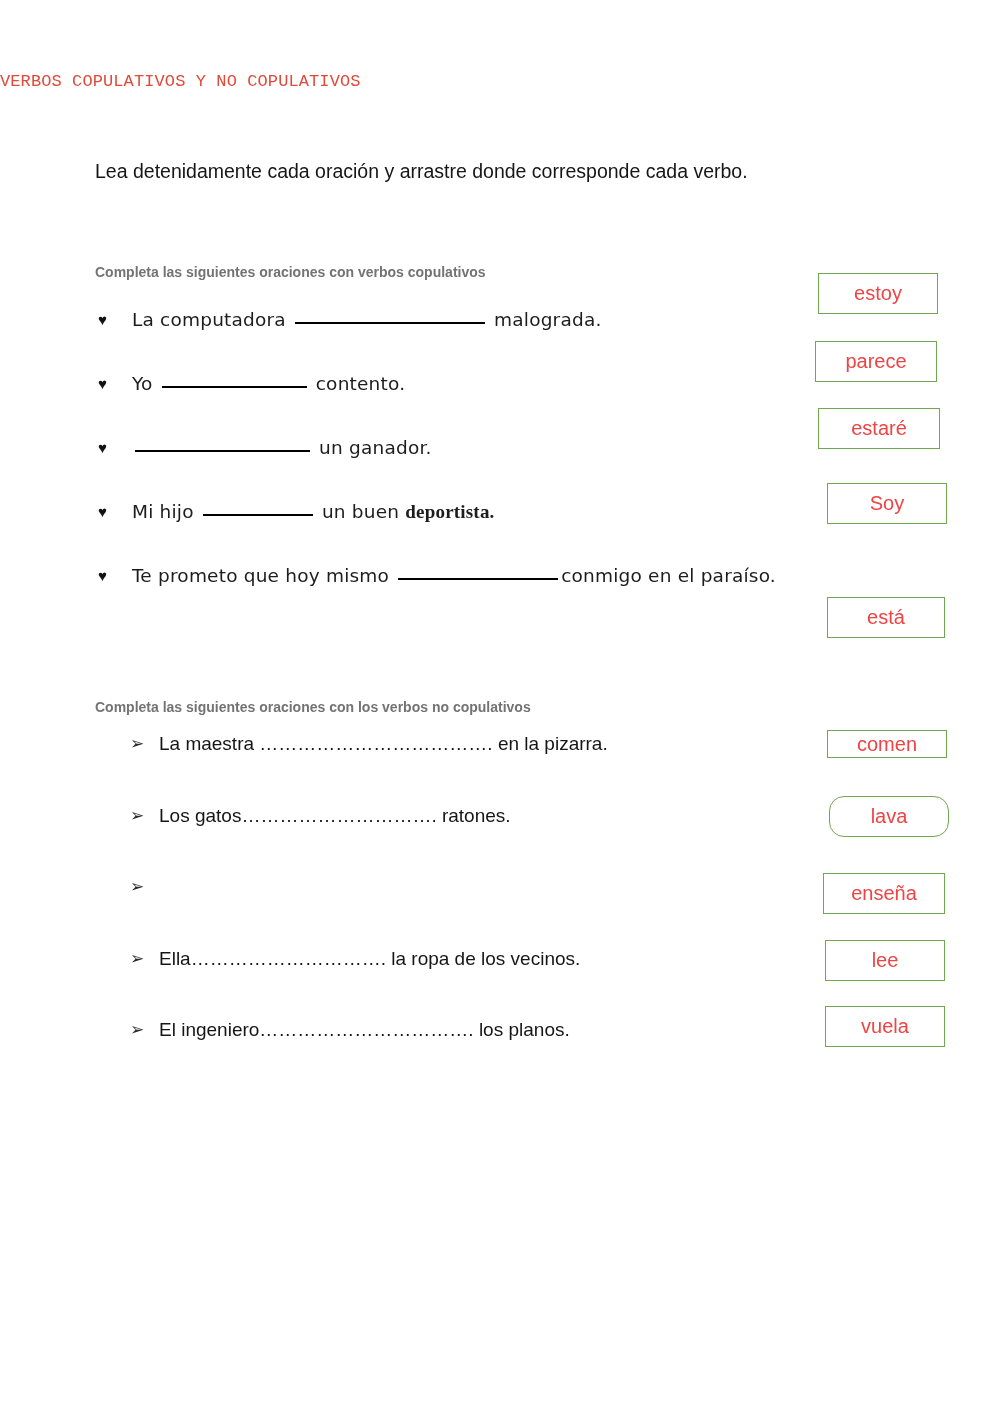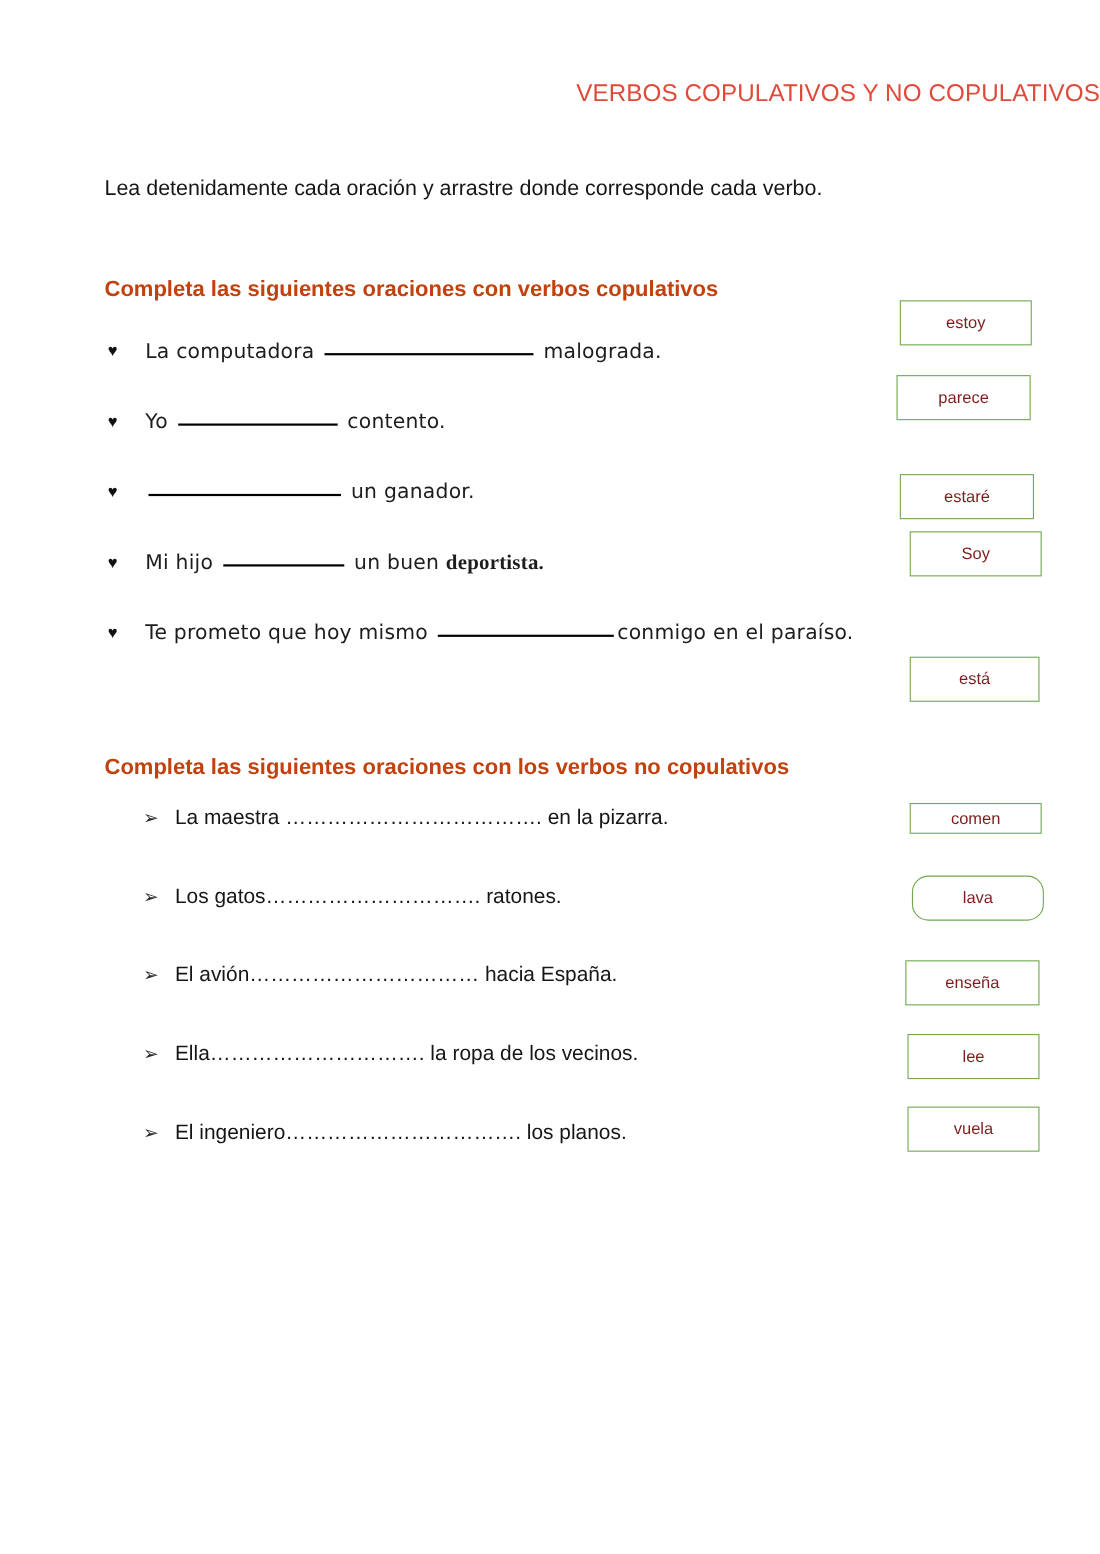--- a/index.html
+++ b/index.html
@@ -21,43 +21,44 @@
     inset: 0;
     background: #ffffff;
   }
 
   
   .doc-title {
     position: absolute;
     top: 72px;
     left: 0;
     width: 1000px;
-    text-align: right;
-    font-size: 22px;
+    text-align: left;
+    font-size: 17px;
     letter-spacing: .1px;
     color: #e04a3b;
-    font-family: Liberation Sans, sans-serif;
+    font-family: Liberation Mono, monospace;
   }
 
   
   .instruction {
     position: absolute;
     top: 160px;
     left: 95px;
     font-size: 19.5px;
     color: #161616;
   }
 
   
   .section-heading {
     position: absolute;
     left: 95px;
-    font-size: 20px;
+    font-size: 14px;
     font-weight: bold;
-    color: #c2410c;
+    color: #737373;
+    margin-top: 12px;
   }
   .section-heading.sec1 { top: 252px; }
   .section-heading.sec2 { top: 687px; }
 
   
   .hand-list {
     position: absolute;
     left: 98px;
     top: 305px;
     width: 700px;
@@ -129,22 +130,22 @@
 
   
   .word-box {
     position: absolute;
     box-sizing: border-box;
     border: 1.6px solid #70a84f;
     background: #ffffff;
     display: flex;
     align-items: center;
     justify-content: center;
-    font-size: 15px;
-    color: #7f1d1d;
+    font-size: 20px;
+    color: #ef4444;
   }
 </style>
 </head>
 <body>
 
 <div class="page">
 
   <div class="doc-title">VERBOS COPULATIVOS Y NO COPULATIVOS</div>
 
   <div class="instruction">Lea detenidamente cada oración y arrastre donde corresponde cada verbo.</div>
@@ -180,36 +181,35 @@
       <div class="arrow-row">
         <span class="arrow-bullet">➢</span>
         <span class="arrow-text">La maestra ………………………………. en la pizarra.</span>
       </div>
       <div class="arrow-row">
         <span class="arrow-bullet">➢</span>
         <span class="arrow-text">Los gatos…………………………. ratones.</span>
       </div>
       <div class="arrow-row">
         <span class="arrow-bullet">➢</span>
-        <span class="arrow-text">El avión…………………………… hacia España.</span>
       </div>
       <div class="arrow-row">
         <span class="arrow-bullet">➢</span>
         <span class="arrow-text">Ella…………………………. la ropa de los vecinos.</span>
       </div>
       <div class="arrow-row">
         <span class="arrow-bullet">➢</span>
         <span class="arrow-text">El ingeniero……………………………. los planos.</span>
       </div>
     </div>
 
   <div id="boxes-layer">
       <div class="word-box" style="top: 273px; left: 818px; width: 120px; height: 41px; border-color: rgb(112, 168, 79);">estoy</div>
       <div class="word-box" style="top: 341px; left: 815px; width: 122px; height: 41px; border-color: rgb(112, 168, 79); text-align: right;">parece</div>
-      <div class="word-box" style="top: 431px; left: 818px; width: 122px; height: 41px; border-color: rgb(112, 168, 79);">estaré</div>
+      <div class="word-box" style="top: 408px; left: 818px; width: 122px; height: 41px; border-color: rgb(112, 168, 79);">estaré</div>
       <div class="word-box" style="top: 483px; left: 827px; width: 120px; height: 41px; border-color: rgb(112, 168, 79); text-align: center;">Soy</div>
       <div class="word-box" style="top: 597px; left: 827px; width: 118px; height: 41px; border-color: rgb(112, 168, 79);">está</div>
       <div class="word-box" style="top: 730px; left: 827px; width: 120px; height: 28px; border-color: rgb(112, 168, 79);">comen</div>
       <div class="word-box" style="top: 796px; left: 829px; width: 120px; height: 41px; border-color: rgb(112, 168, 79); border-radius: 15px;">lava</div>
       <div class="word-box" style="top: 873px; left: 823px; width: 122px; height: 41px; border-color: rgb(112, 168, 79);">enseña</div>
       <div class="word-box" style="top: 940px; left: 825px; width: 120px; height: 41px; border-color: rgb(112, 168, 79);">lee</div>
       <div class="word-box" style="top: 1006px; left: 825px; width: 120px; height: 41px; border-color: rgb(112, 168, 79);">vuela</div>
     </div>
 
 </div>

